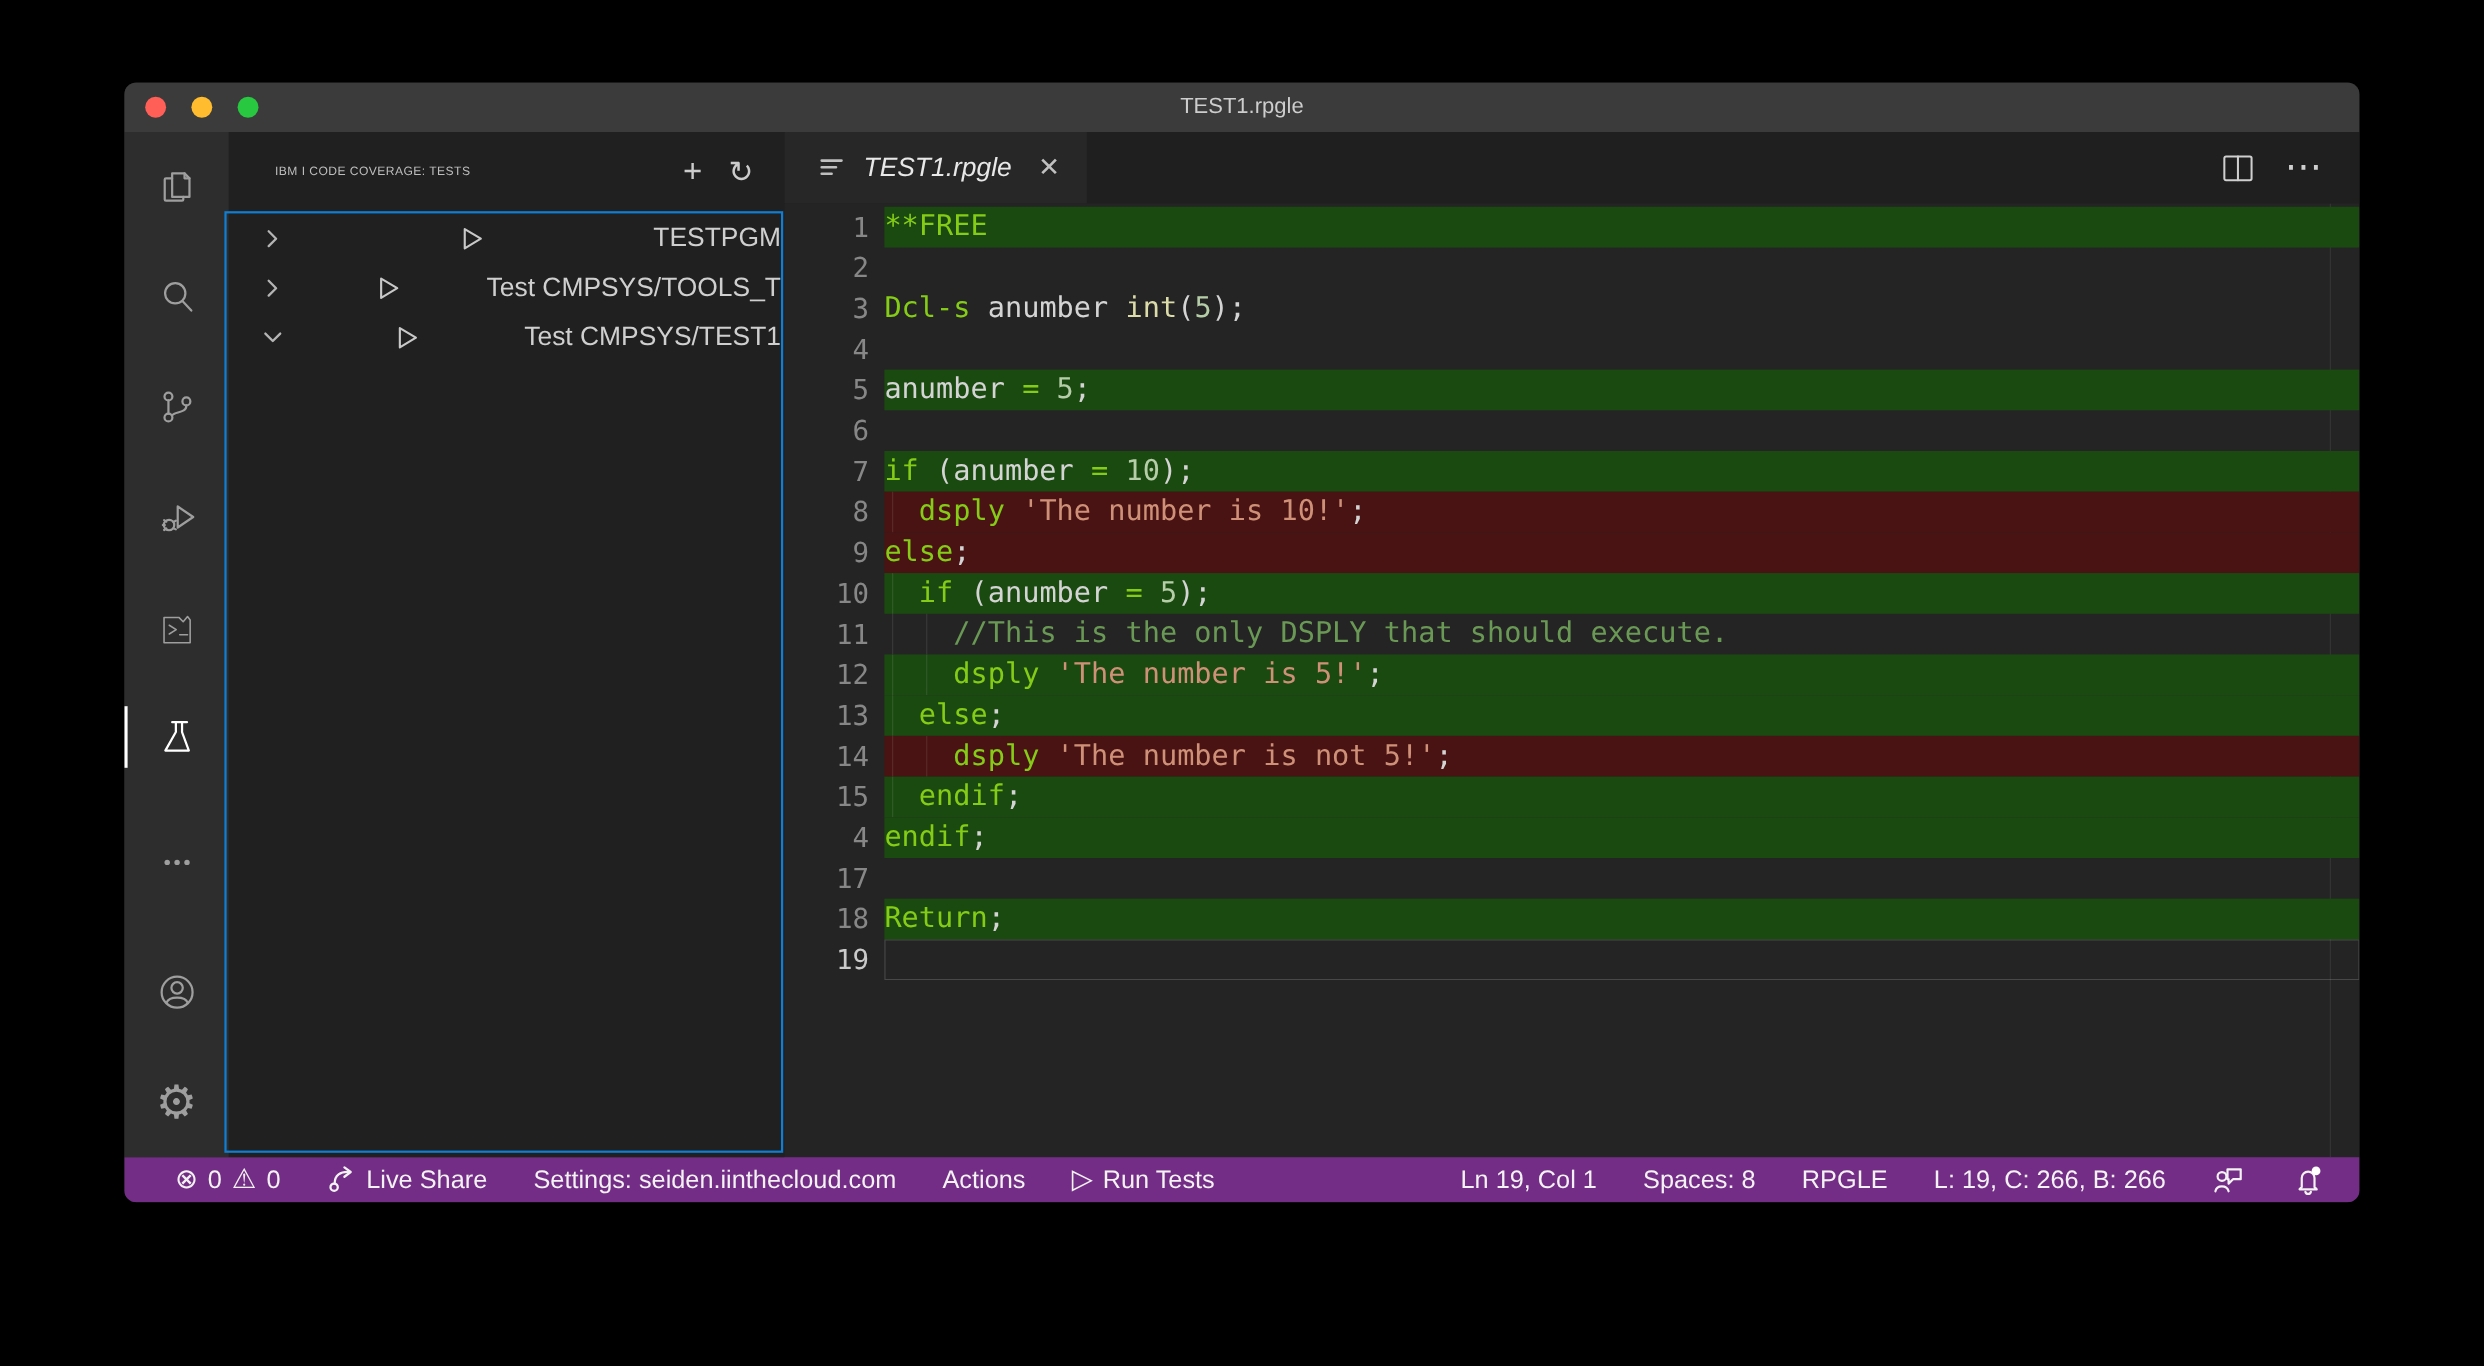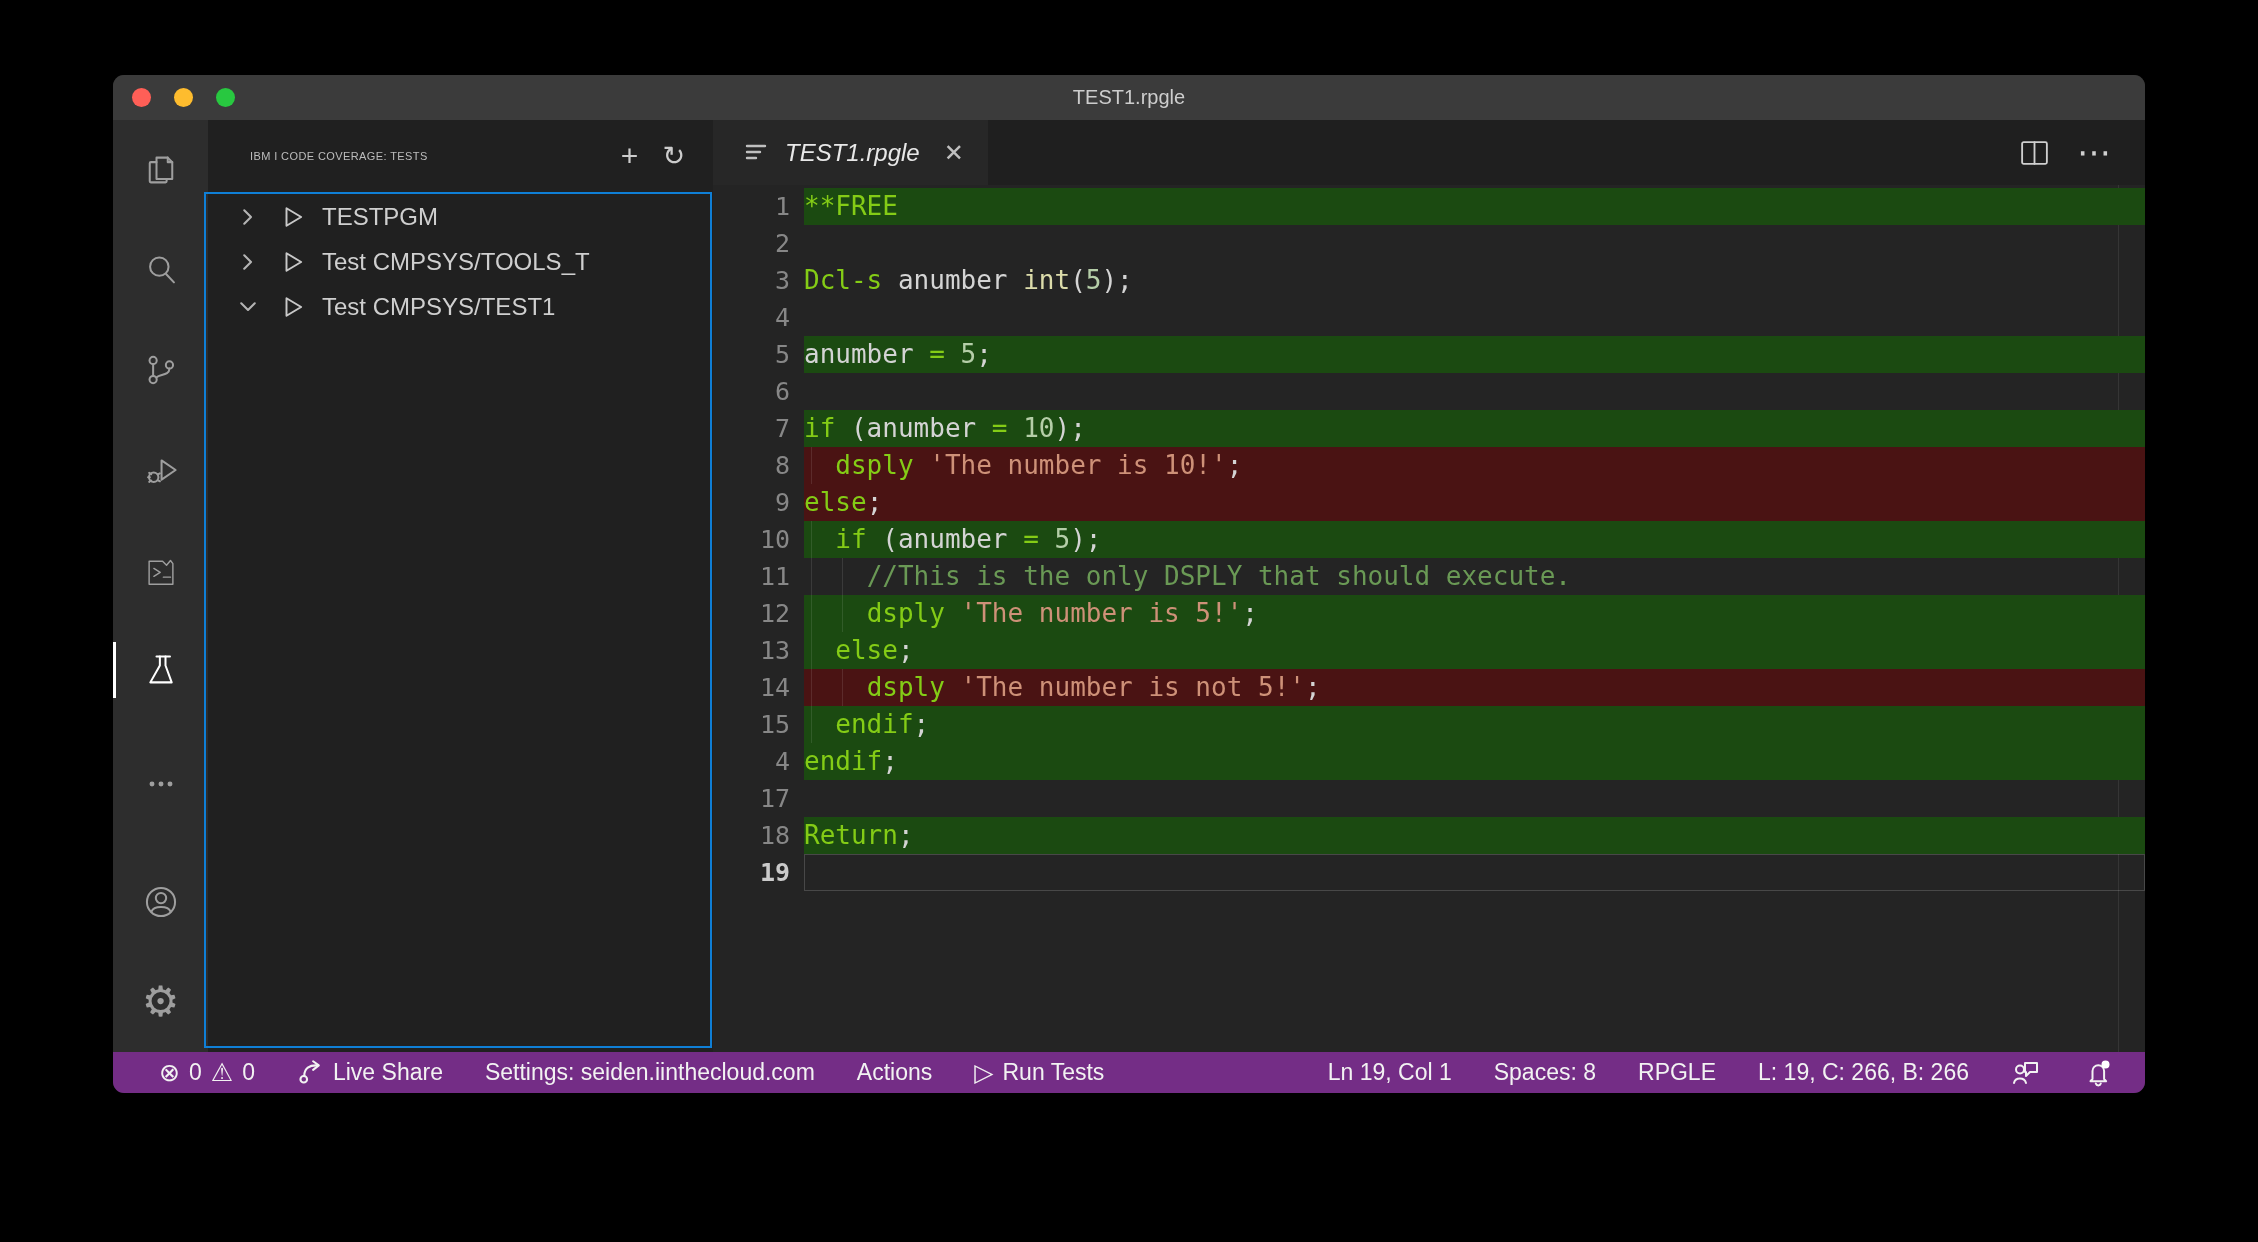--- a/index.html
+++ b/index.html
@@ -20,21 +20,21 @@
   .ab-spacer{flex:1;}
   .ab-item .glyph{font-size:42px;line-height:1;}
   
   .sidebar{width:505px;background:#202020;position:relative;}
   .sb-header{height:72px;display:flex;align-items:center;padding:0 28px 0 42px;}
   .sb-title{color:#bdbdbd;font-size:11px;letter-spacing:.4px;white-space:nowrap;}
   .sb-actions{margin-left:auto;display:flex;align-items:center;gap:24px;color:#cccccc;}
   .sb-action{font-size:30px;line-height:1;cursor:pointer;display:flex;align-items:center;}
   .sb-action.refresh{font-size:27px;}
   .treepanel{position:absolute;left:-4px;right:1px;top:72px;bottom:4px;border:2px solid #0f7fd6;overflow:hidden;}
-  .tree-row{height:45px;display:flex;align-items:center;color:#cfcfcf;font-size:24px;cursor:pointer;position:relative;}
+  .tree-row{height:45px;display:flex;align-items:center;color:#cfcfcf;font-size:24px;cursor:pointer;position:relative;justify-content:space-between;}
   .tree-row .twisty{width:24px;height:24px;margin-left:30px;color:#b4b4b4;flex:0 0 auto;}
   .tree-row .suite-icon{width:26px;height:26px;margin-left:20px;color:#c8c8c8;flex:0 0 auto;}
   .tree-row .label{margin-left:16px;white-space:nowrap;}
   .tree-row.child .file-icon{width:27px;height:31px;margin-left:89px;flex:0 0 auto;}
   .tree-row.child .label{margin-left:14px;}
   .indent-guide{position:absolute;left:36px;top:0;bottom:0;width:1px;background:rgba(255,255,255,0.18);}
   .rot90{transform:rotate(90deg);}
   
   .editor{flex:1;display:flex;flex-direction:column;background:#242424;min-width:0;}
   .tabstrip{height:65px;background:#1f1f1f;display:flex;align-items:stretch;flex:0 0 auto;}
@@ -42,21 +42,21 @@
   .tab-icon{width:26px;height:26px;color:#bfbfbf;flex:0 0 auto;}
   .tab-label{color:#e8e8e8;font-size:24px;font-style:italic;margin-left:16px;white-space:nowrap;}
   .tab-close{color:#c0c0c0;font-size:24px;margin-left:24px;line-height:1;}
   .editor-actions{margin-left:auto;display:flex;align-items:center;gap:26px;padding-right:32px;color:#cfcfcf;}
   .ed-action{display:flex;align-items:center;cursor:pointer;}
   .ed-action .glyph{font-size:34px;line-height:0.4;letter-spacing:2px;}
   
   .codearea{flex:1;position:relative;overflow:hidden;font-family:"DejaVu Sans Mono",monospace;font-size:26px;padding-top:3px;}
   .code-line{height:37px;display:flex;align-items:stretch;}
   .ln{width:91px;flex:0 0 auto;text-align:right;padding-right:14px;box-sizing:border-box;color:#878787;font-size:25px;line-height:37px;}
-  .code-line.cur .ln{color:#cacaca;font-weight:bold;}
+  .code-line.cur .ln{color:#cacaca;}
   .content{flex:1;position:relative;white-space:pre;line-height:37px;color:#d4d4d4;}
   .code-line.cov .content{background:#1b4a11;}
   .code-line.uncov .content{background:#4a1313;}
   .code-line.cur .content{box-shadow:inset 0 0 0 1px rgba(255,255,255,0.17);}
   .guide{position:absolute;top:0;bottom:0;width:1px;background:rgba(255,255,255,0.10);}
   .tok-kw{color:#84cc16}.tok-str{color:#ce9178}.tok-com{color:#6a9955}.tok-num{color:#b5cea8}.tok-fn{color:#dcdcaa}.tok-pl{color:#d4d4d4}
   .ovr-line{position:absolute;top:0;bottom:0;right:26px;width:1px;background:rgba(255,255,255,0.08);}
   .ovr-marker{position:absolute;right:2px;width:22px;height:8px;top:354px;background:#969696;}
   
   .statusbar{height:41px;background:#742d86;display:flex;align-items:center;color:#f2f2f2;font-size:23px;padding:0 32px 0 46px;flex:0 0 auto;}

